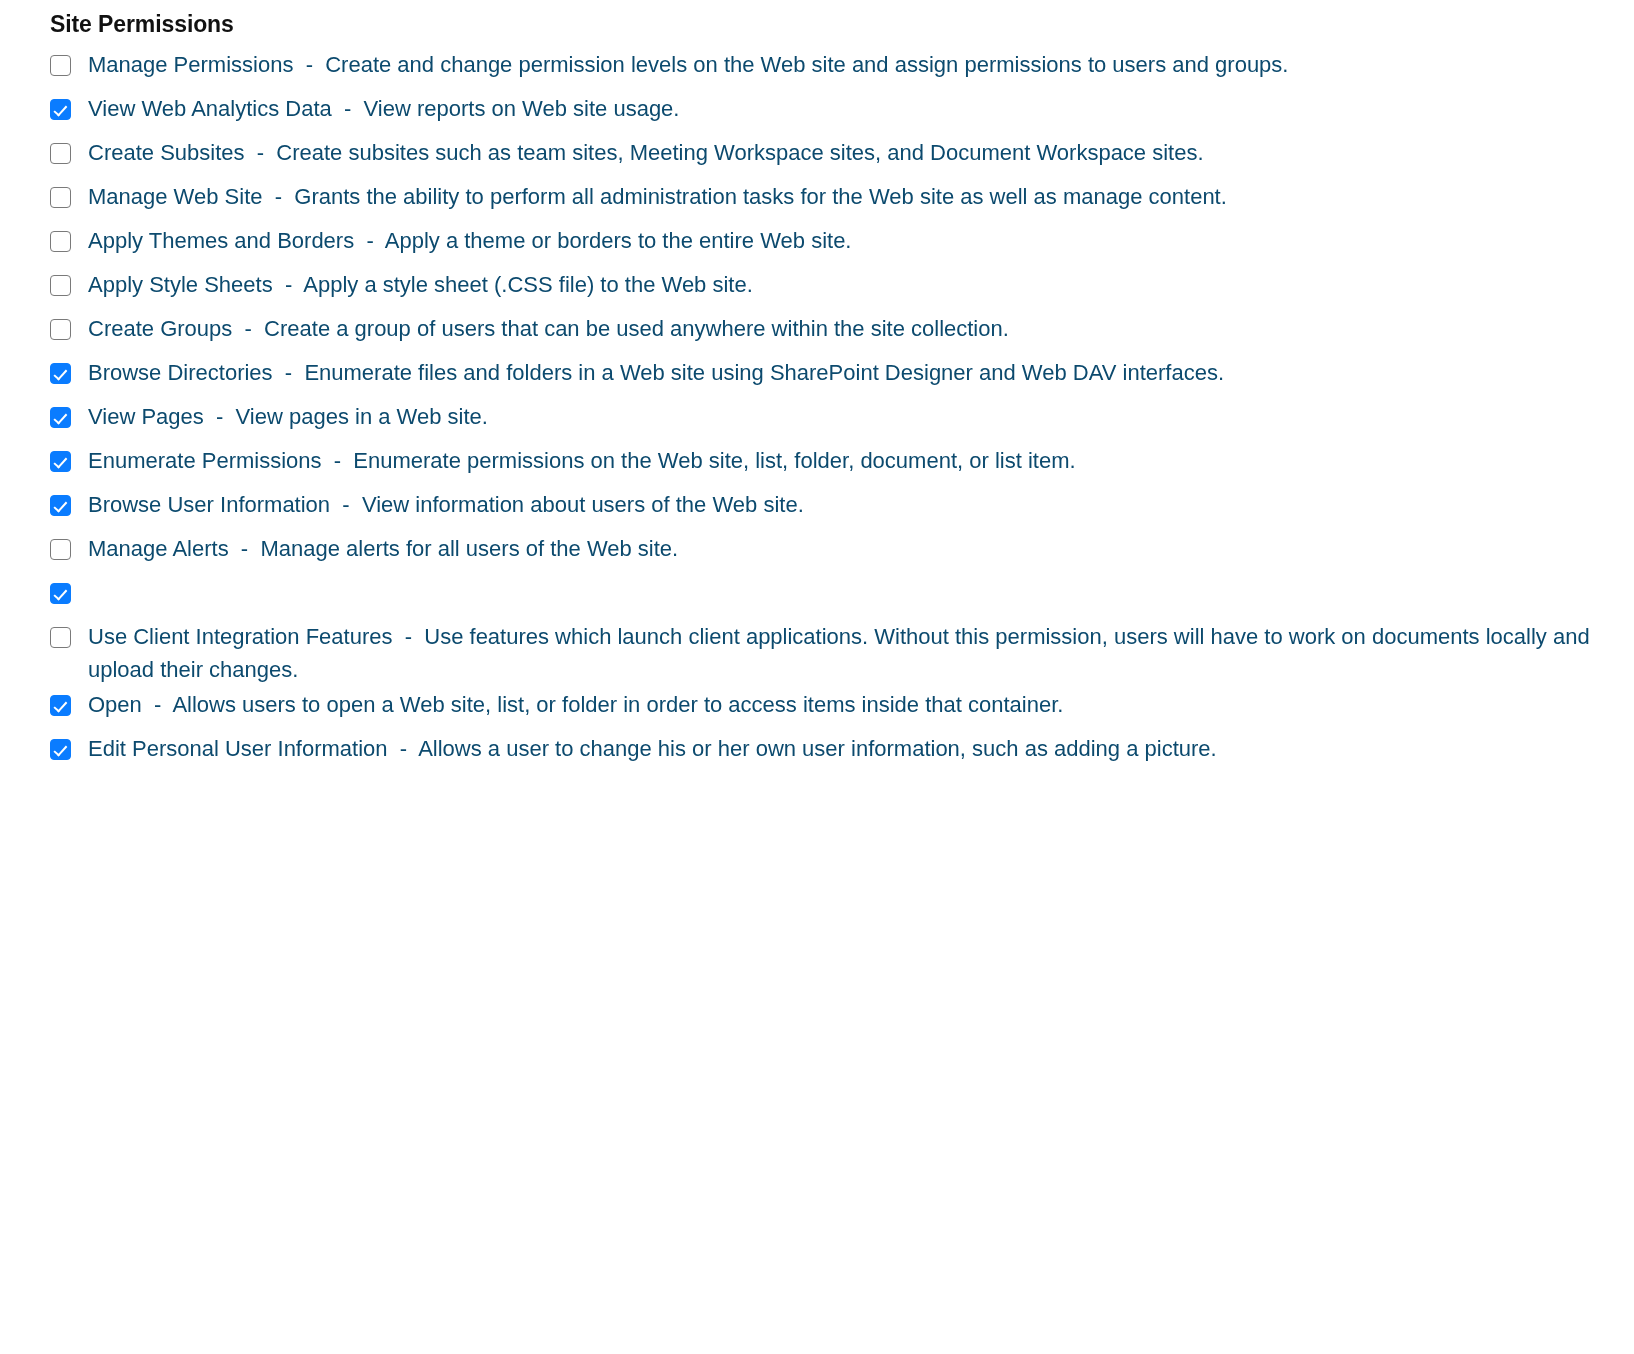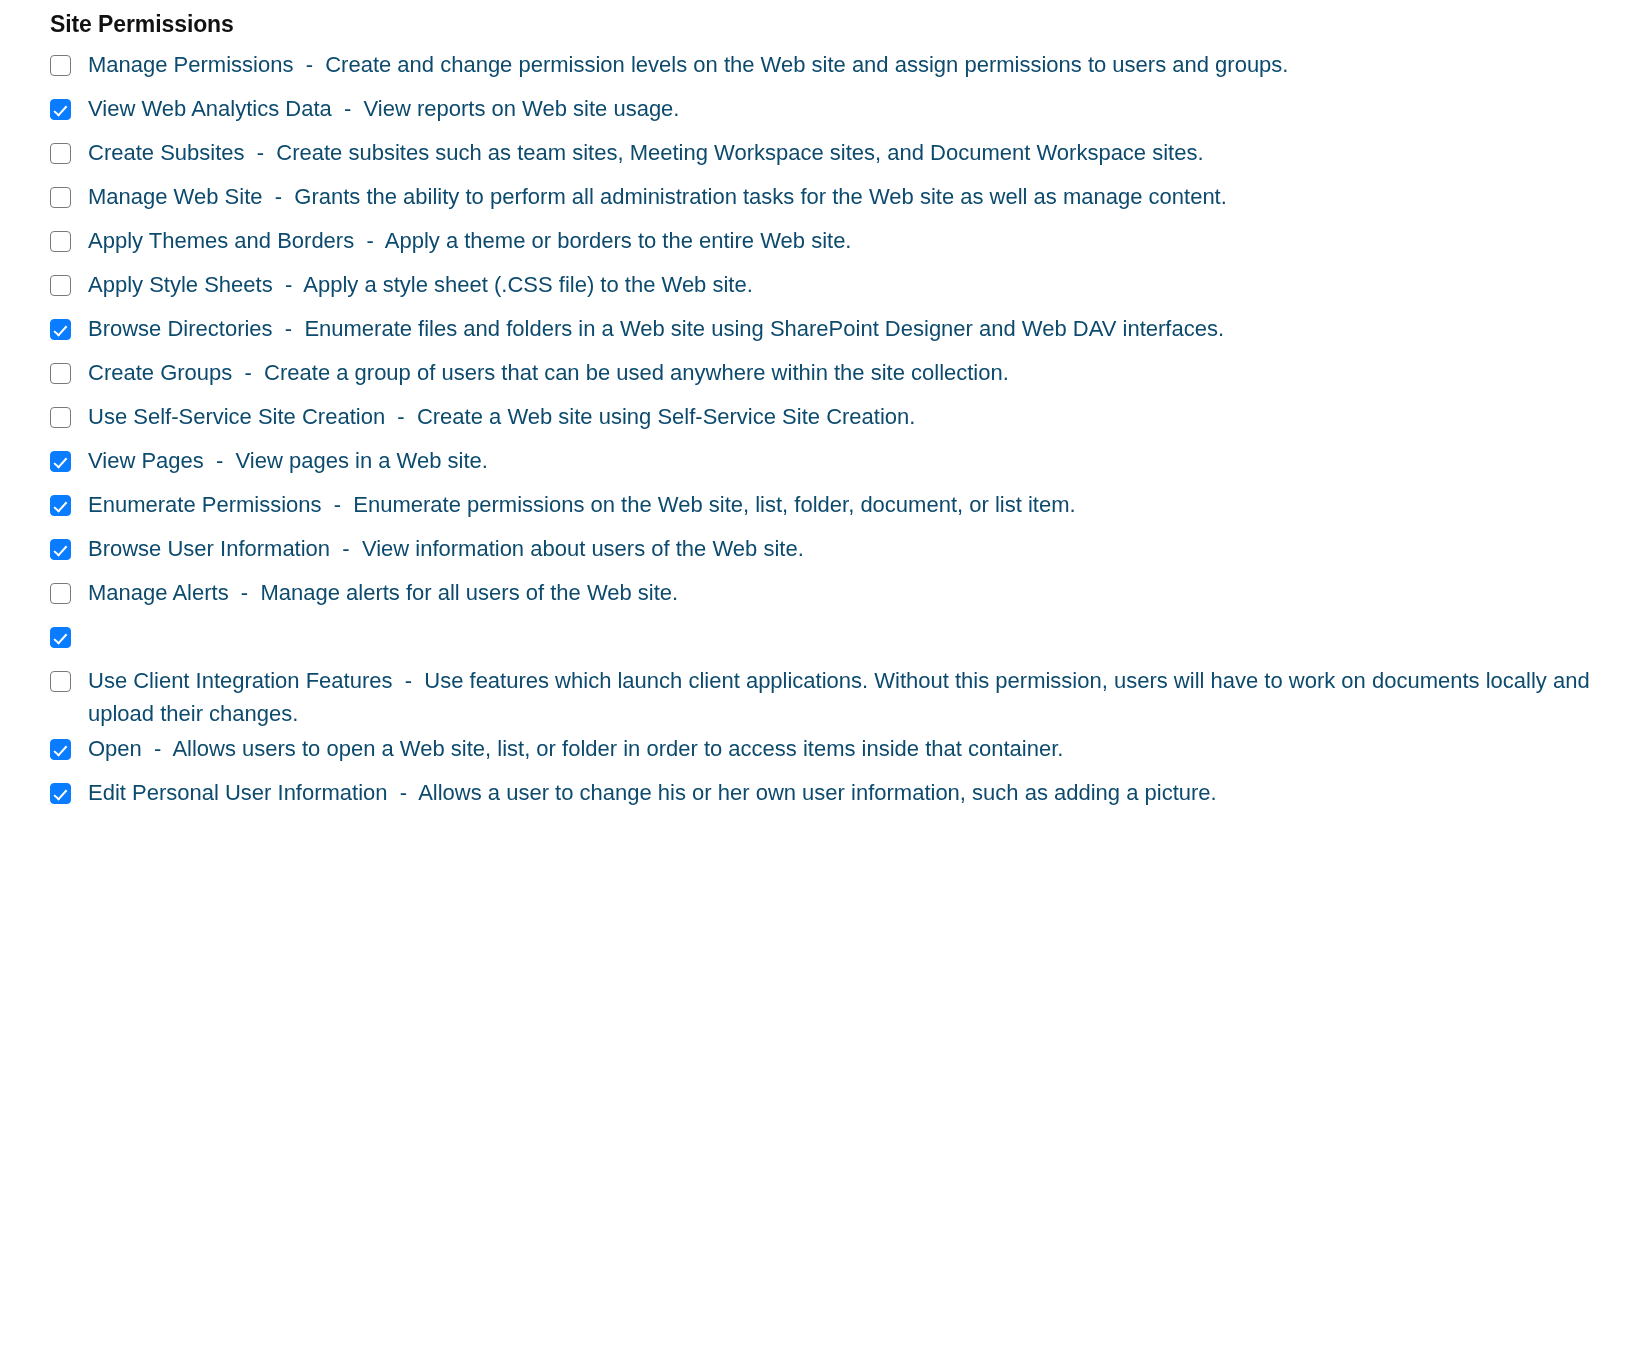--- a/index.html
+++ b/index.html
@@ -131,38 +131,32 @@
         <label class="label-cell"><span class="perm-name">Apply Themes and Borders</span><span class="perm-sep">  -  </span><span class="perm-desc">Apply a theme or borders to the entire Web site.</span></label>
       </li>
       <li class="perm-row">
         <div class="cb-cell">
           <span class="checkbox" role="checkbox" aria-checked="false"></span>
         </div>
         <label class="label-cell"><span class="perm-name">Apply Style Sheets</span><span class="perm-sep">  -  </span><span class="perm-desc">Apply a style sheet (.CSS file) to the Web site.</span></label>
       </li>
       <li class="perm-row">
         <div class="cb-cell">
+          <span class="checkbox" role="checkbox" aria-checked="false"></span>
+        </div>
+        <label class="label-cell"><span class="perm-name">Create Groups</span><span class="perm-sep">  -  </span><span class="perm-desc">Create a group of users that can be used anywhere within the site collection.</span></label>
+      </li>
+      <li class="perm-row">
+        <div class="cb-cell">
           <span class="checkbox checked" role="checkbox" aria-checked="true"></span>
         </div>
         <label class="label-cell"><span class="perm-name">Browse Directories</span><span class="perm-sep">  -  </span><span class="perm-desc">Enumerate files and folders in a Web site using SharePoint Designer and Web DAV interfaces.</span></label>
       </li>
       <li class="perm-row">
         <div class="cb-cell">
-          <span class="checkbox" role="checkbox" aria-checked="false"></span>
-        </div>
-        <label class="label-cell"><span class="perm-name">Create Groups</span><span class="perm-sep">  -  </span><span class="perm-desc">Create a group of users that can be used anywhere within the site collection.</span></label>
-      </li>
-      <li class="perm-row">
-        <div class="cb-cell">
-          <span class="checkbox" role="checkbox" aria-checked="false"></span>
-        </div>
-        <label class="label-cell"><span class="perm-name">Use Self-Service Site Creation</span><span class="perm-sep">  -  </span><span class="perm-desc">Create a Web site using Self-Service Site Creation.</span></label>
-      </li>
-      <li class="perm-row">
-        <div class="cb-cell">
           <span class="checkbox checked" role="checkbox" aria-checked="true"></span>
         </div>
         <label class="label-cell"><span class="perm-name">View Pages</span><span class="perm-sep">  -  </span><span class="perm-desc">View pages in a Web site.</span></label>
       </li>
       <li class="perm-row">
         <div class="cb-cell">
           <span class="checkbox checked" role="checkbox" aria-checked="true"></span>
         </div>
         <label class="label-cell"><span class="perm-name">Enumerate Permissions</span><span class="perm-sep">  -  </span><span class="perm-desc">Enumerate permissions on the Web site, list, folder, document, or list item.</span></label>
       </li>

